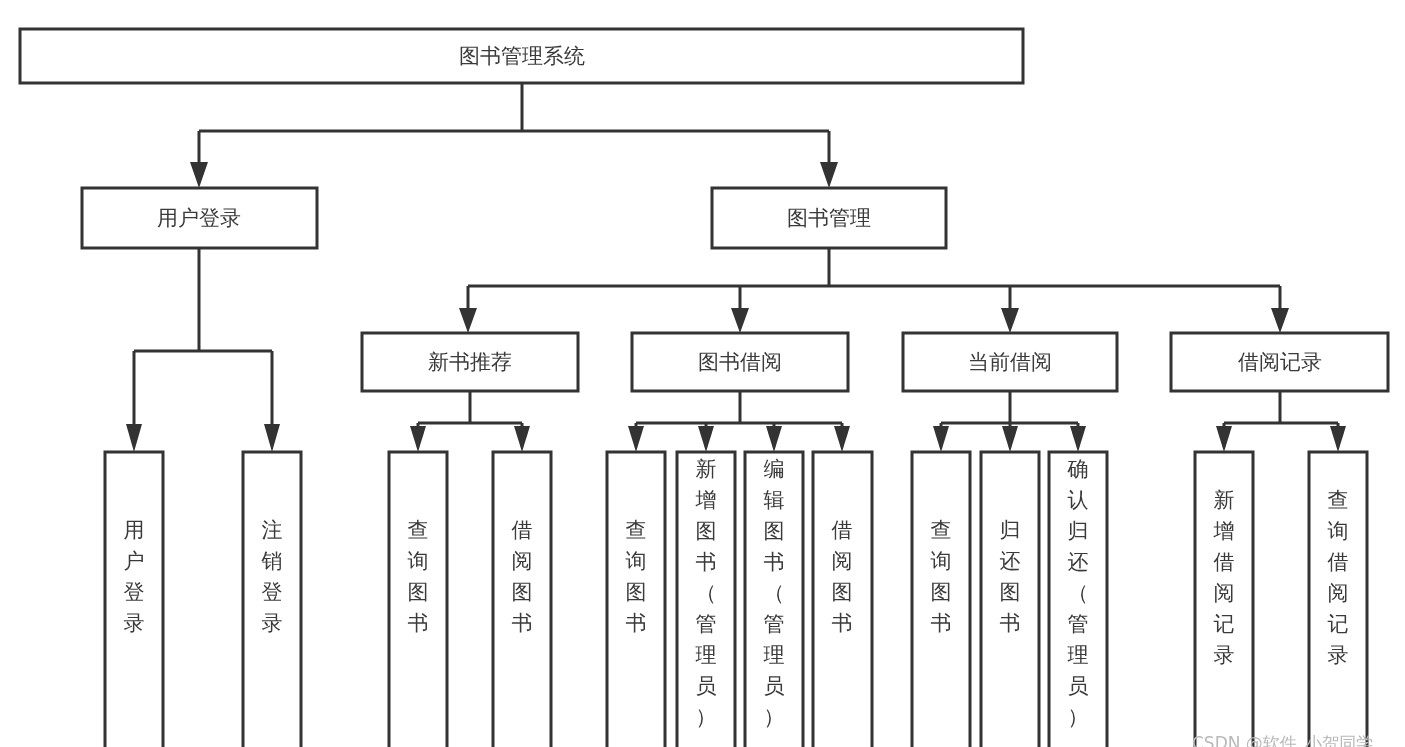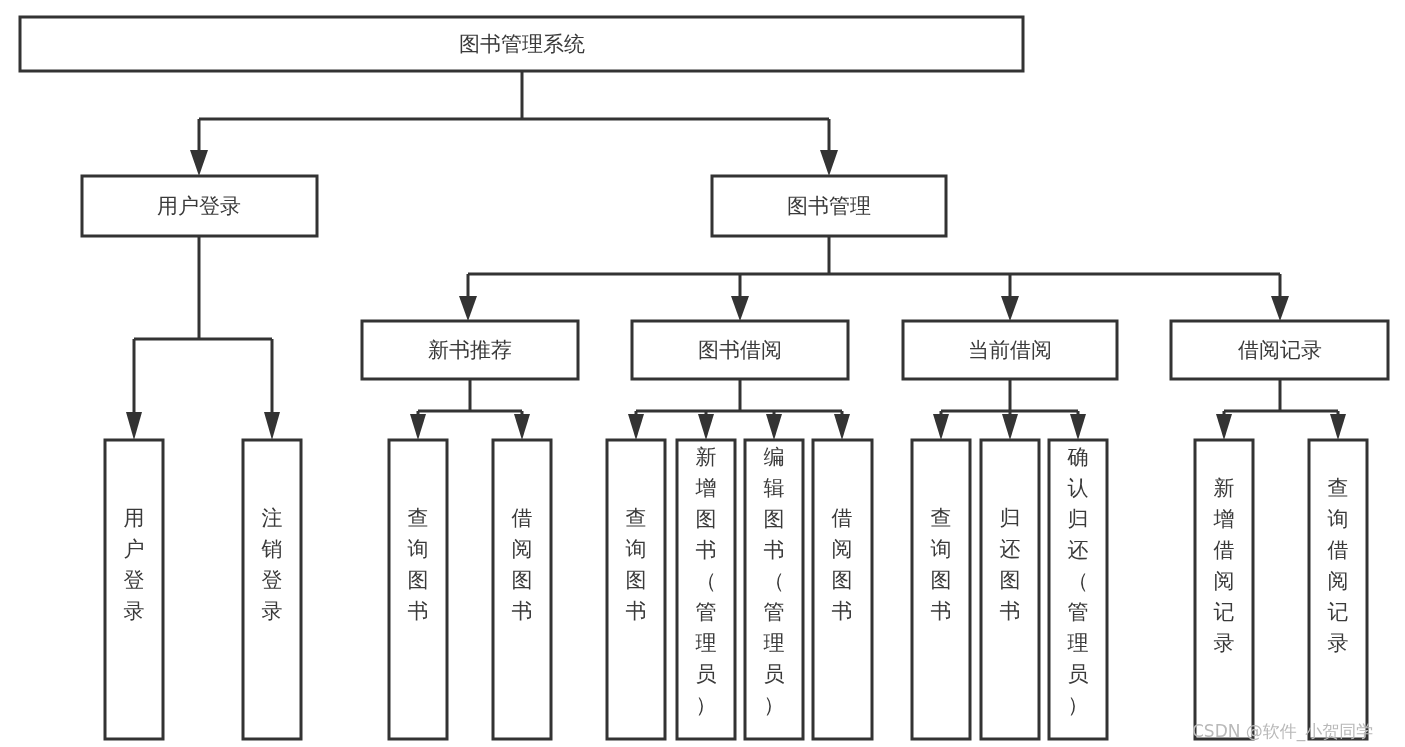--- a/index.html
+++ b/index.html
@@ -10,21 +10,21 @@
   body {
     width: 1405px;
     height: 747px;
     font-family: "DejaVu Sans", "Liberation Sans", sans-serif;
     overflow: hidden;
     position: relative;
   }
   #diagram-root {
     position: absolute;
     left: 0;
-    top: 4px;
+    top: 16px;
     width: 1405px;
     height: 540px;
   }
   svg.diagram-canvas {
     display: block;
     width: 1405px;
     height: 747px;
   }
   .node-box {
     fill: #ffffff;

